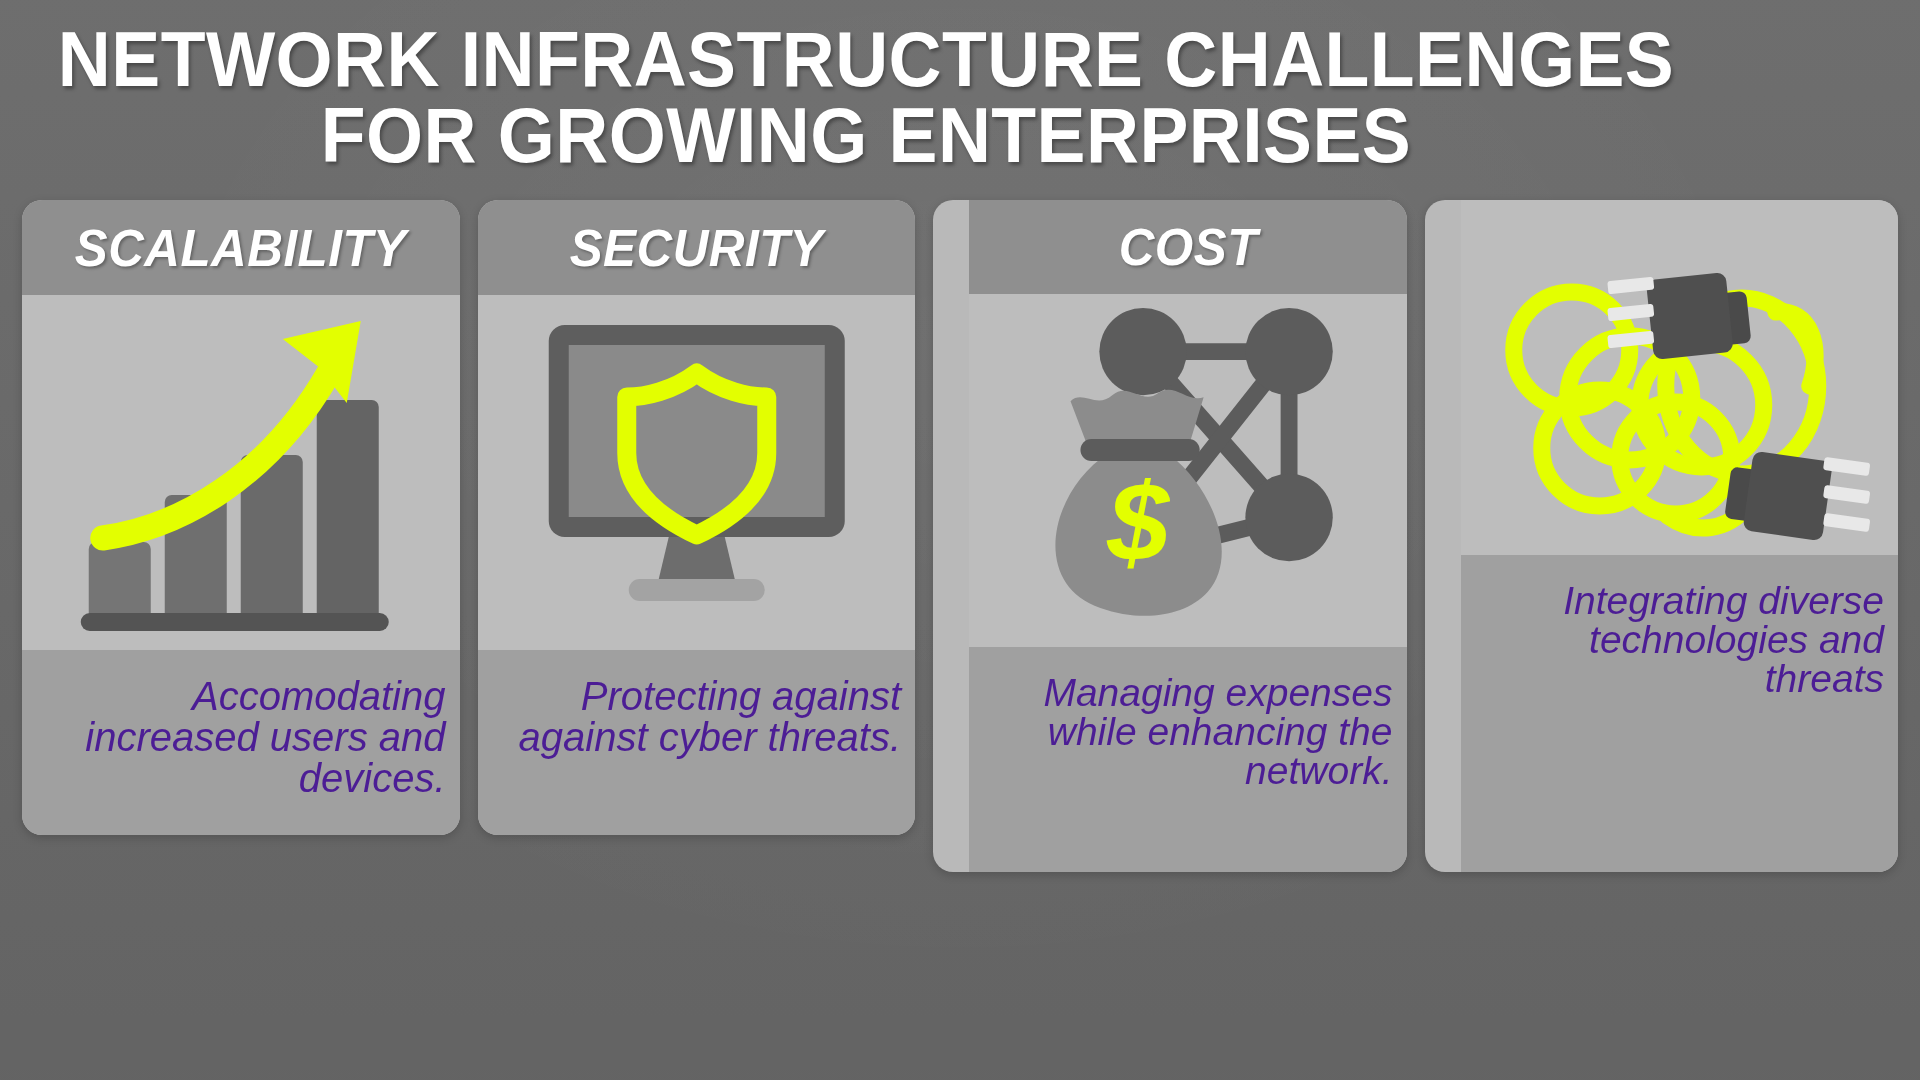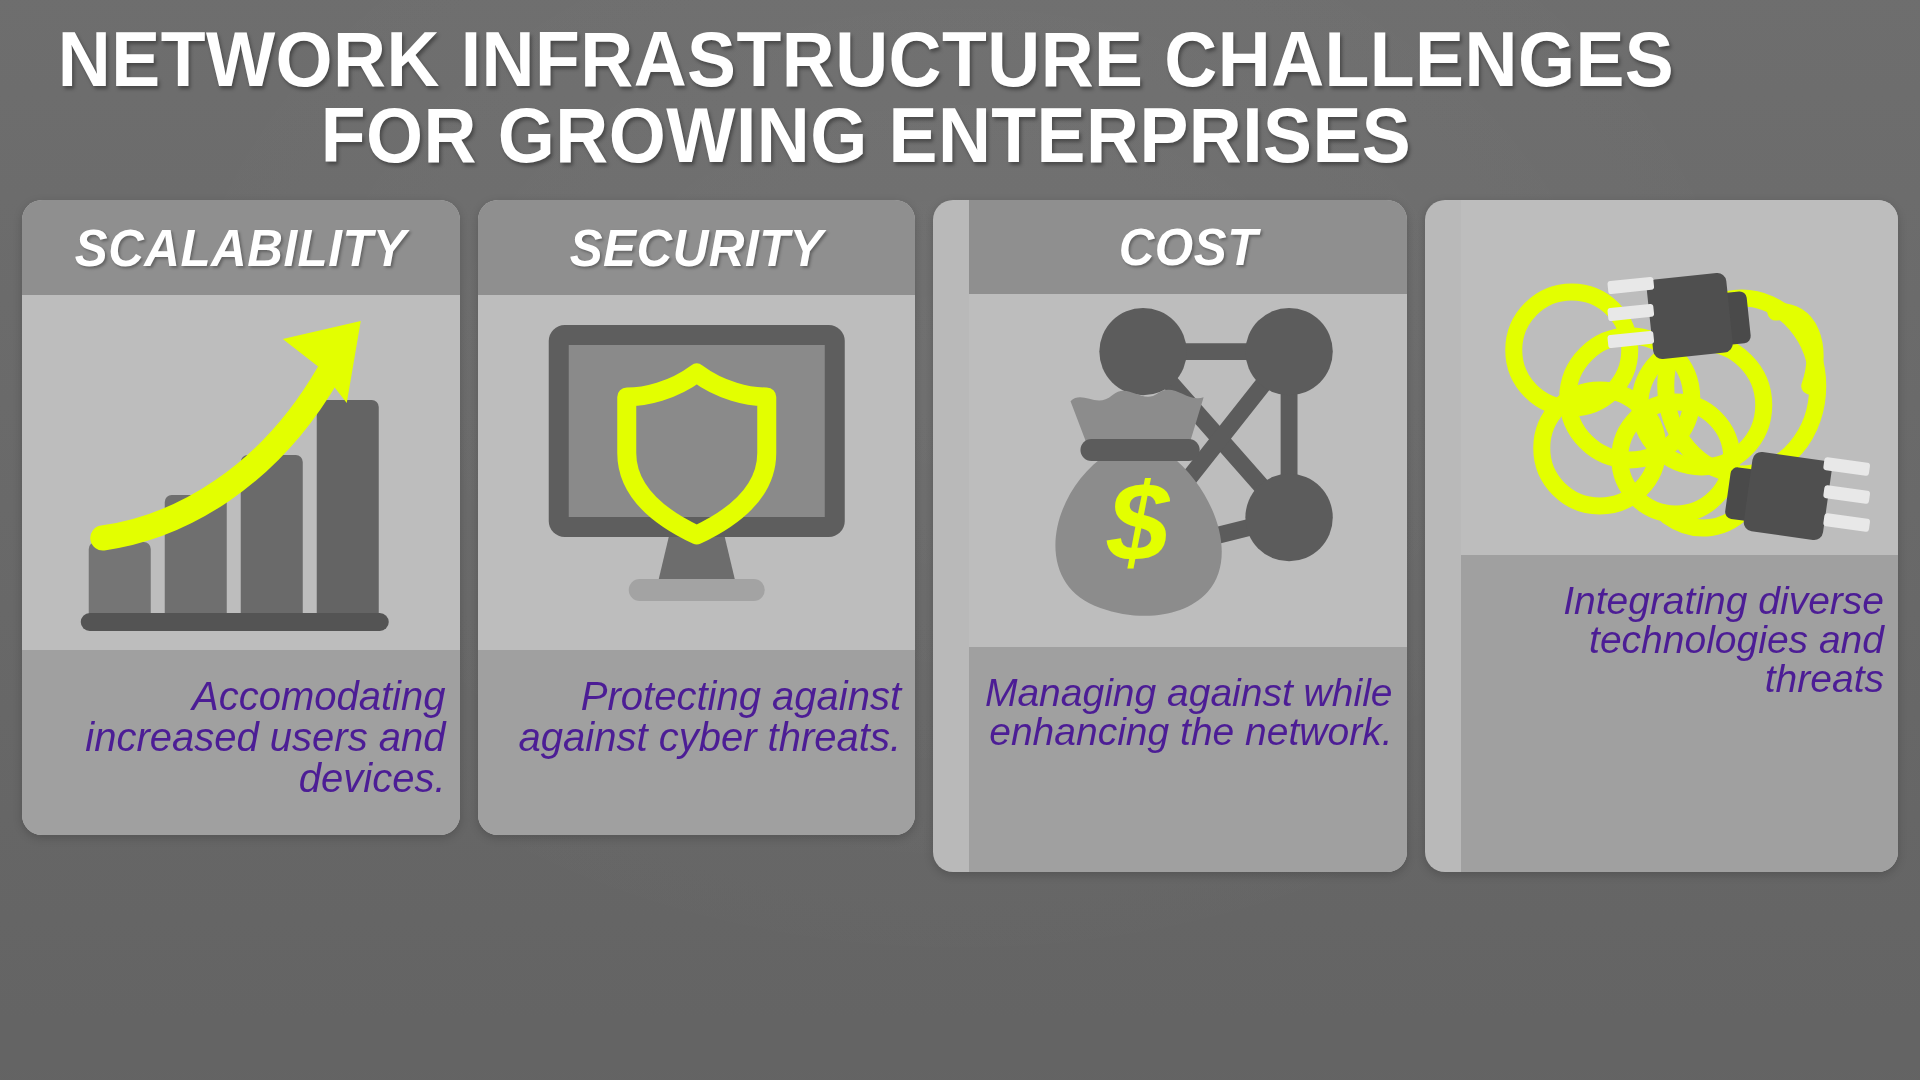--- a/index.html
+++ b/index.html
@@ -174,21 +174,21 @@
                  C 232 264, 206 196, 162 162 Z" fill="#8c8c8c"></path>
 
         <path d="M62 108 C 74 96, 88 116, 104 102 C 120 88, 134 112, 150 100
                  C 166 88, 180 110, 196 104 L 182 150 L 78 150 Z" fill="#8c8c8c"></path>
 
         <rect x="72" y="146" width="120" height="22" rx="11" fill="#5c5c5c"></rect>
 
         <text x="130" y="268" font-family="'Liberation Sans',sans-serif" font-size="112" font-weight="bold" fill="#e3ff00" text-anchor="middle">$</text>
       </svg>
     </div>
-    <div class="card-caption tight">Managing against while enhancing the network.</div>
+    <div class="card-caption tight">Managing expenses while enhancing the network.</div>
   </div>
 
   <div class="card" id="card-3">
     <div class="card-art">
       <svg width="100%" height="100%" viewBox="0 0 400 355" preserveAspectRatio="xMidYMid meet">
         <g fill="none" stroke="#e3ff00" stroke-width="17" stroke-linecap="round">
 
           <circle cx="92" cy="150" r="58"></circle>
           <circle cx="150" cy="198" r="62"></circle>
           <circle cx="222" cy="205" r="62"></circle>

